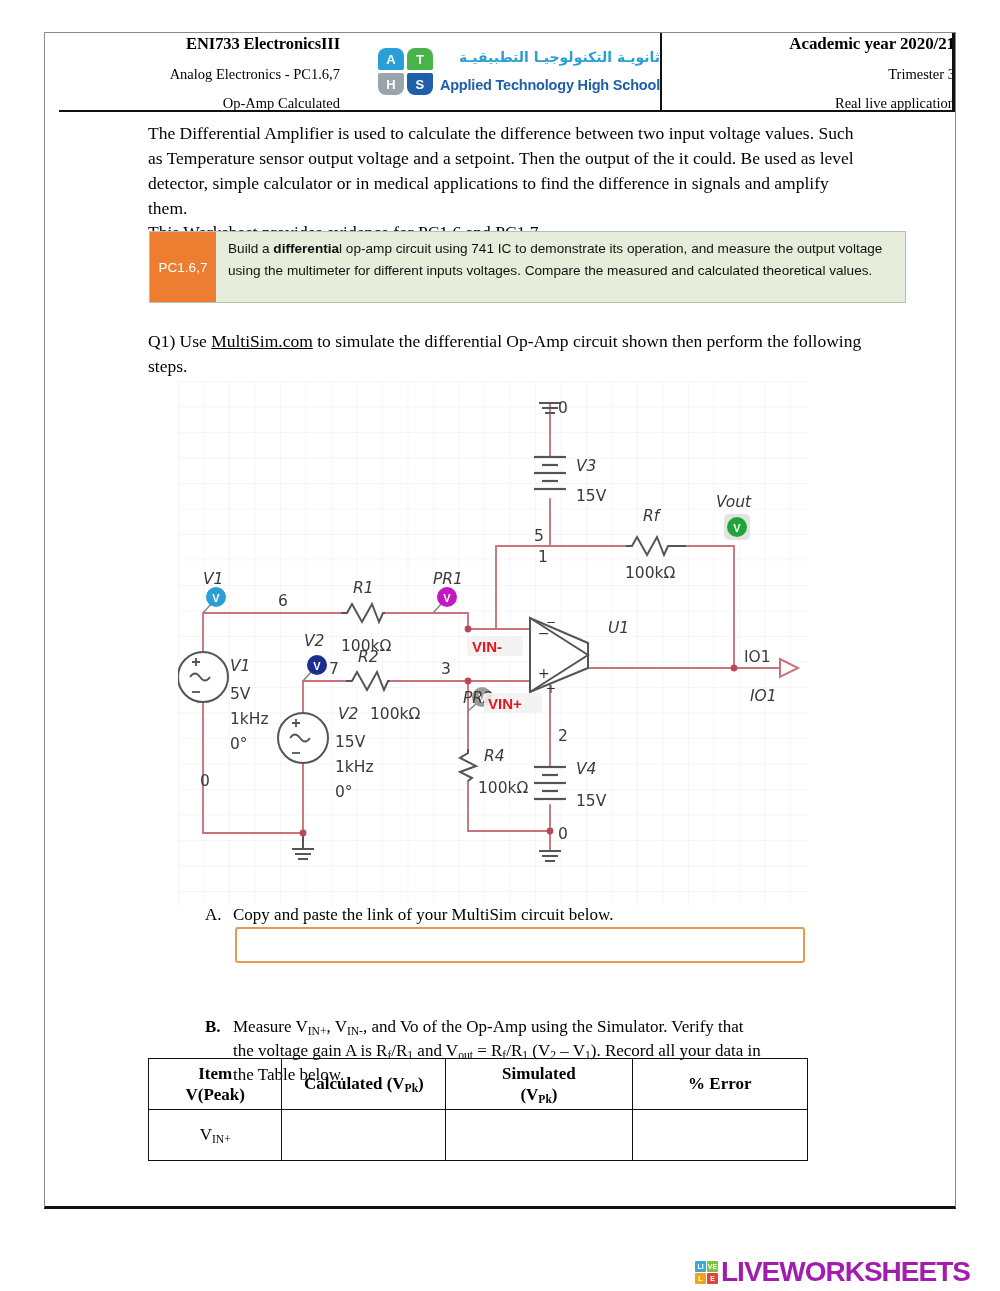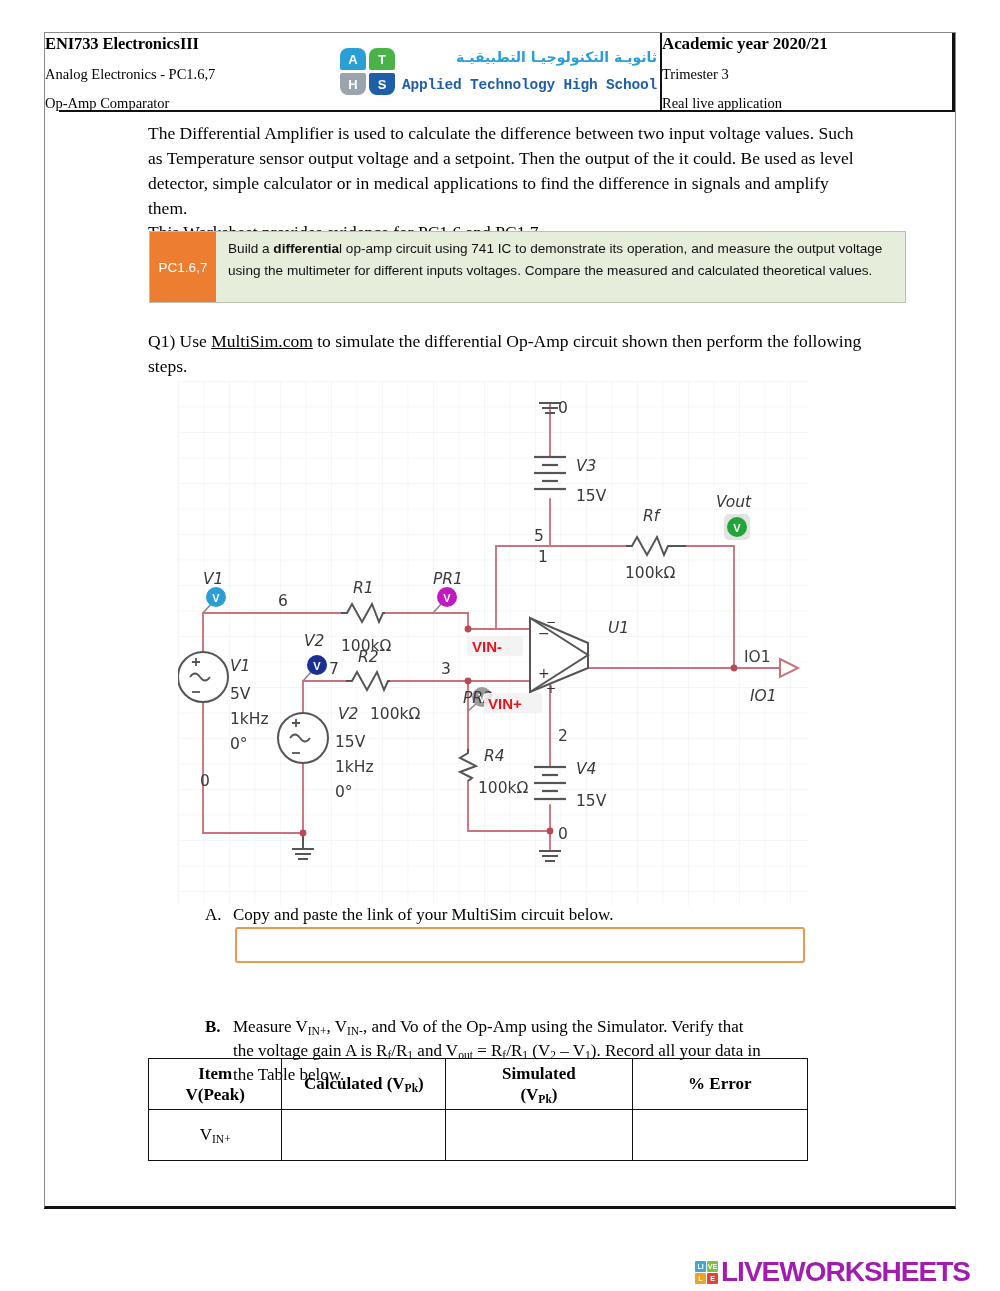--- a/index.html
+++ b/index.html
@@ -21,21 +21,21 @@
   }
 
   
   .hdr{
     position:absolute; left:0; top:0;
     width:910px; height:77px;
     display:flex;
     box-sizing:border-box;
     border-bottom:none;
   }
-  .hdr-col{box-sizing:border-box;display:flex;flex-direction:column;align-items:flex-start;justify-content:center;}
+  .hdr-col{box-sizing:border-box;display:flex;flex-direction:column;align-items:flex-end;justify-content:center;}
   .hdr-left{width:295px;padding-top:3px;}
   .hdr-mid{width:320px;}
   .hdr-right{width:295px;border-left:2px solid #111;padding-top:3px;}
   .hdr-line1{font-weight:bold;font-size:16.5px;letter-spacing:-.1px;color:#000;}
   .hdr-line{font-size:14.5px;color:#000;margin-top:12px;}
   .hdr-right .hdr-line1{font-size:17px;}
   .hdr-rule{
     position:absolute;left:14px;top:77px;width:896px;height:0;
     border-top:2px solid #111;
   }
@@ -49,21 +49,21 @@
   .tile{
     display:flex;align-items:center;justify-content:center;
     color:#fff;font-family:"Liberation Sans",sans-serif;font-weight:bold;font-size:13px;
   }
   .tile-a{background:#2a9fd6;border-radius:8px 8px 2px 2px;}
   .tile-t{background:#49b349;border-radius:8px 8px 2px 2px;}
   .tile-h{background:#9aa4ad;border-radius:2px 2px 8px 8px;}
   .tile-s{background:#1f5fa8;border-radius:2px 2px 8px 8px;}
   .logo-text{display:flex;flex-direction:column;line-height:1.05;}
   .logo-ar{color:#2a9fd6;font-family:"DejaVu Sans",sans-serif;font-size:14px;font-weight:bold;direction:rtl;letter-spacing:.5px;}
-  .logo-en{color:#1f5fa8;font-family:Liberation Mono, monospace;font-size:14.5px;font-weight:bold;letter-spacing:-.2px;margin-top:14px;}
+  .logo-en{color:#1f5fa8;font-family:Liberation Sans, sans-serif;font-size:14.5px;font-weight:bold;letter-spacing:-.2px;margin-top:14px;}
 
   
   .intro{
     position:absolute;left:103px;top:88px;width:712px;
     font-size:17.5px;line-height:1.42;color:#000;text-align:left;
   }
   .intro p{margin:0;}
 
   
   .pcbox{
@@ -149,21 +149,21 @@
 </style>
 </head>
 <body>
 
 <div class="page">
 
   <div class="hdr">
     <div class="hdr-col hdr-left">
       <div class="hdr-line1">ENI733 ElectronicsIII</div>
       <div class="hdr-line">Analog Electronics - PC1.6,7</div>
-      <div class="hdr-line">Op-Amp Comparator</div>
+      <div class="hdr-line">Op-Amp Calculated</div>
     </div>
     <div class="hdr-col hdr-mid">
       <div class="logo">
         <div class="logo-tiles">
           <div class="tile tile-a">A</div>
           <div class="tile tile-t">T</div>
           <div class="tile tile-h">H</div>
           <div class="tile tile-s">S</div>
         </div>
         <div class="logo-text">

